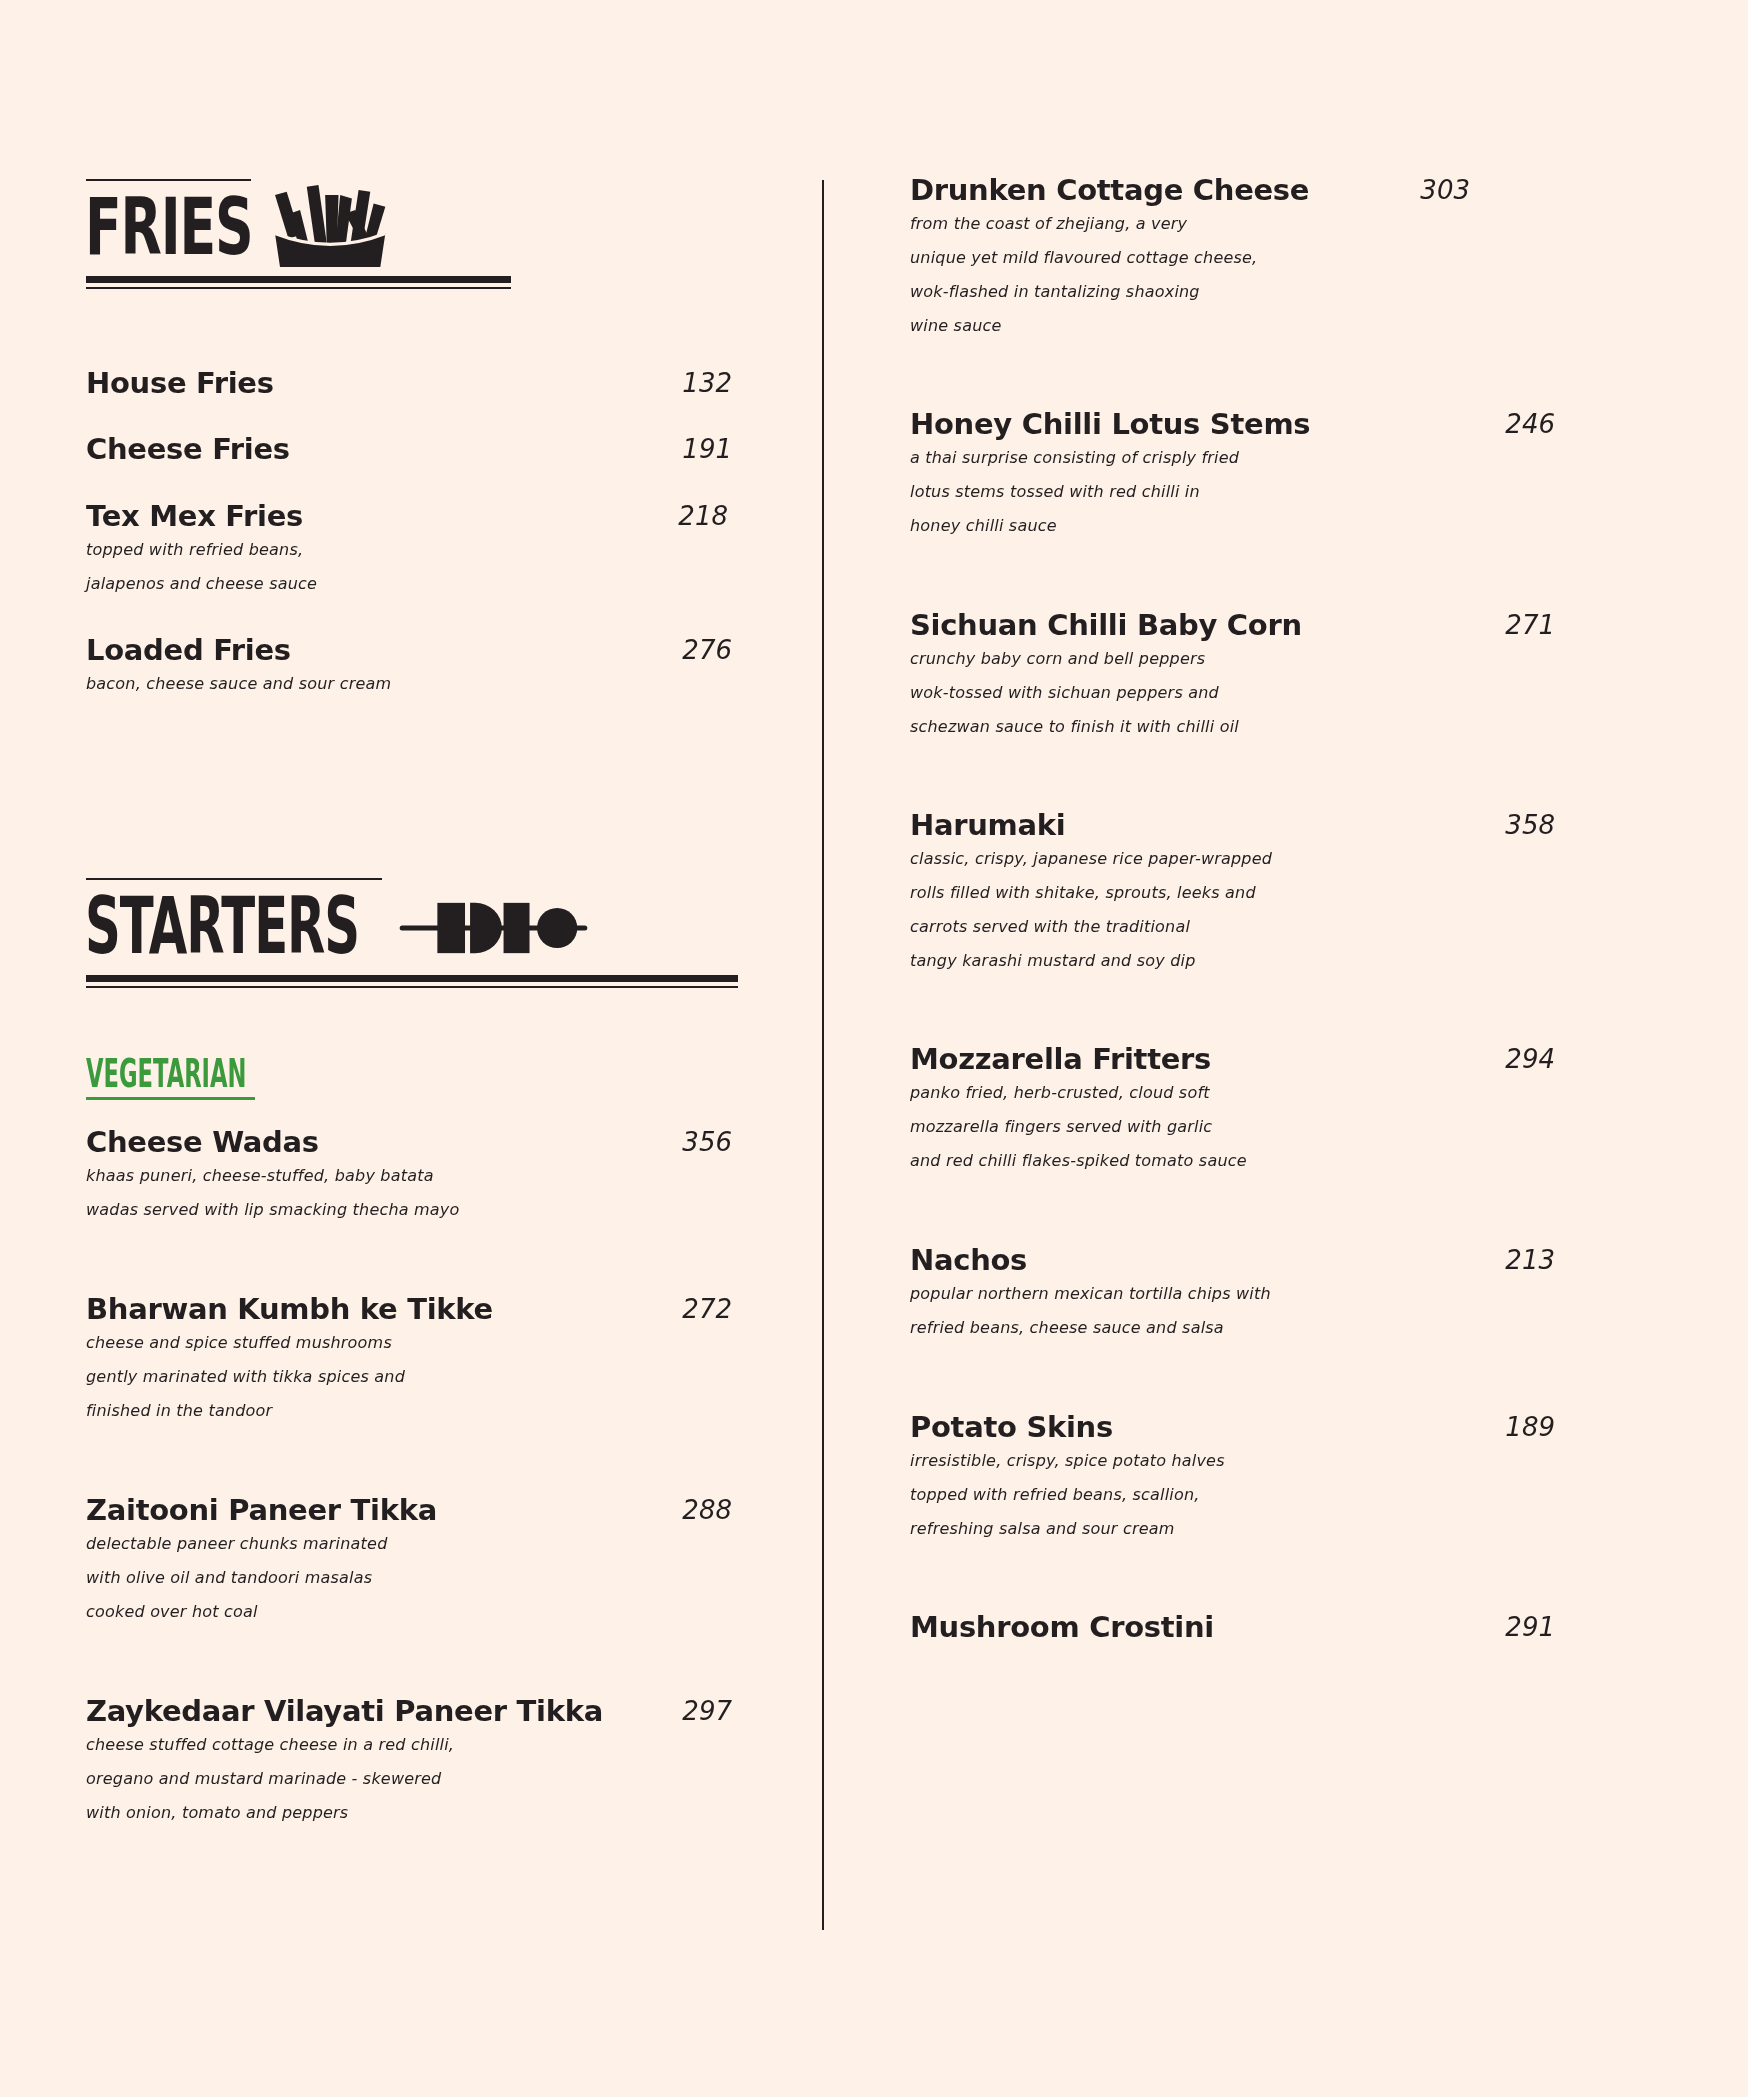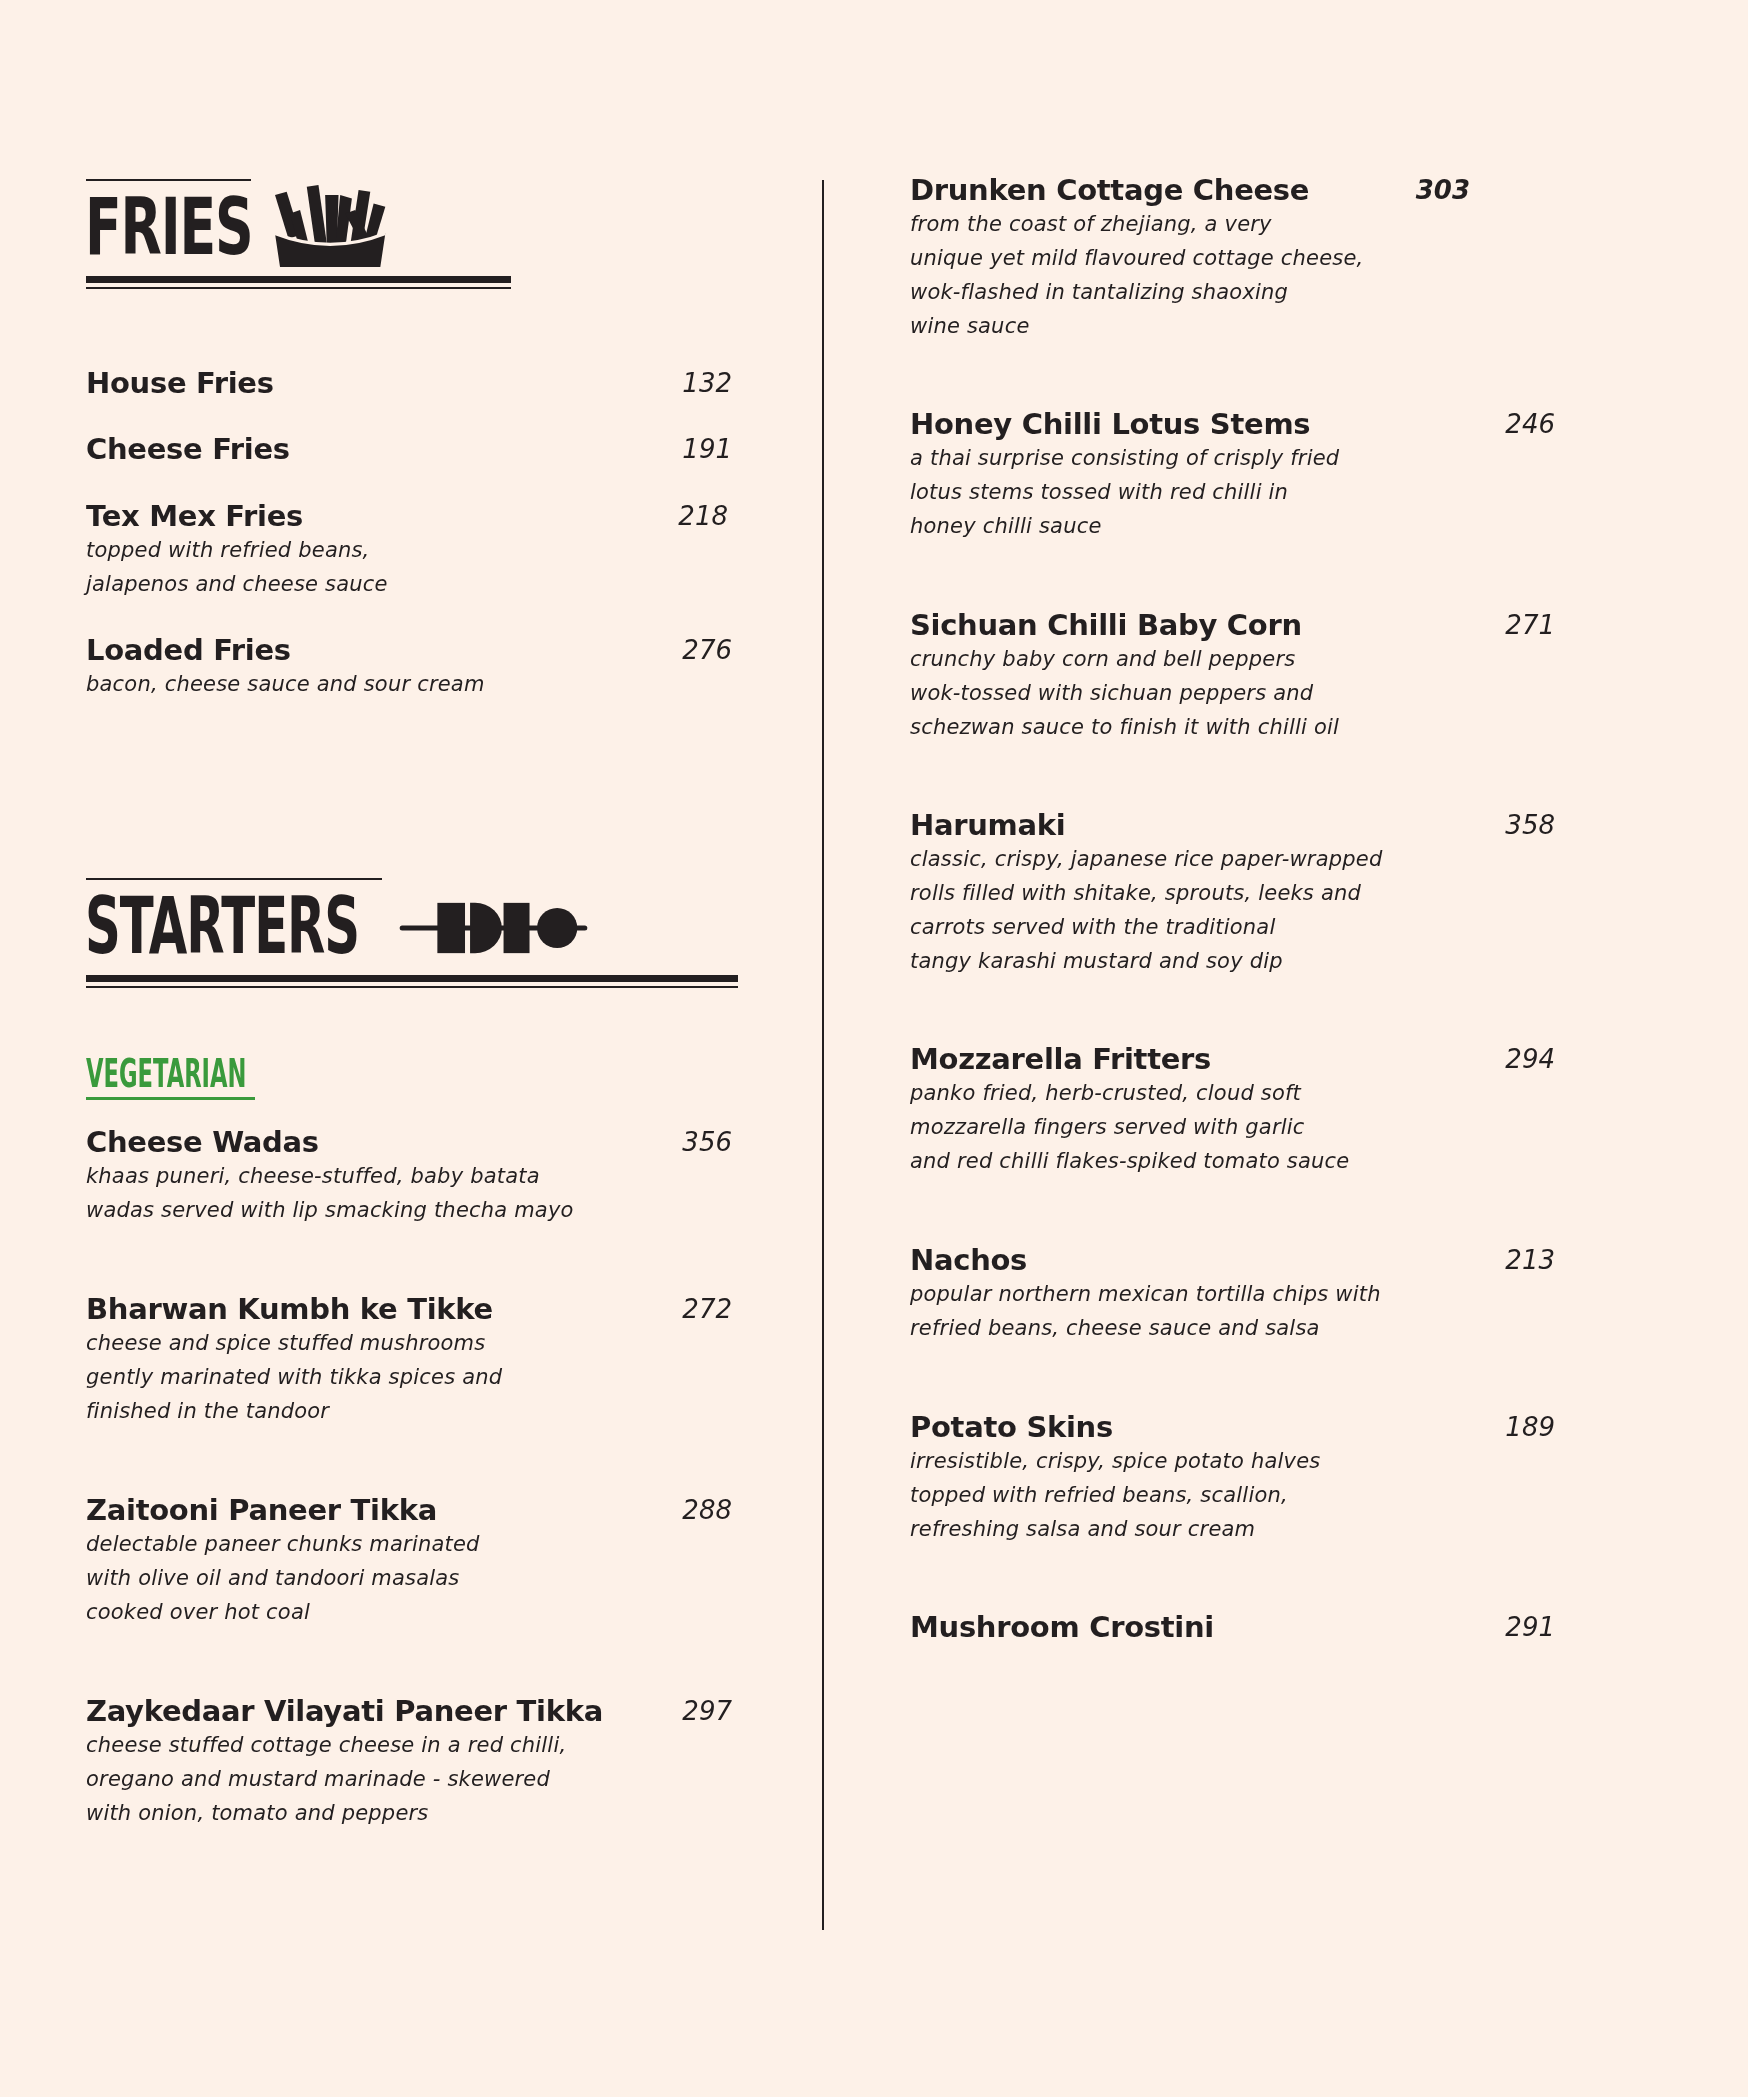--- a/index.html
+++ b/index.html
@@ -18,21 +18,21 @@
   .item { position: absolute; }
   .item-name {
     font-family: "DejaVu Sans", sans-serif; font-size: 29px; font-weight: 700;
     line-height: 34px; white-space: nowrap; color: #231f20; letter-spacing: -0.3px;
   }
   .item-price {
     position: absolute; top: 0; font-family: "DejaVu Sans", sans-serif; font-style: italic;
     font-size: 26px; line-height: 34px; color: #231f20; text-align: right; white-space: nowrap;
   }
   .item-desc {
-    font-family: "DejaVu Sans", sans-serif; font-style: italic; font-size: 21px;
+    font-family: "DejaVu Sans", sans-serif; font-style: italic; font-size: 16px;
     line-height: 34px; color: #231f20; white-space: nowrap; letter-spacing: 0.2px;
   }
   .desc-line { display: block; }
   .veg {
     position: absolute; font-family: "DejaVu Sans", sans-serif; font-weight: bold;
     color: #3a9a3c; white-space: nowrap; line-height: 1; transform-origin: left top;
   }
 </style>
 </head>
 <body>
@@ -130,21 +130,21 @@
     <span class="desc-line">cheese stuffed cottage cheese in a red chilli,</span>
     <span class="desc-line">oregano and mustard marinade - skewered</span>
     <span class="desc-line">with onion, tomato and peppers</span>
   </div>
 </div>
 
 <div class="rule" style="left:822px;top:180px;width:1.7px;height:1750px;"></div>
 
 <div class="item" style="left:910px;top:173px;width:645px;">
   <div class="item-name">Drunken Cottage Cheese</div>
-  <div class="item-price" style="right:85px;font-weight:bold;">303</div>
+  <div class="item-price" style="right:85px;">303</div>
   <div class="item-desc">
     <span class="desc-line">from the coast of zhejiang, a very</span>
     <span class="desc-line">unique yet mild flavoured cottage cheese,</span>
     <span class="desc-line">wok-flashed in tantalizing shaoxing</span>
     <span class="desc-line">wine sauce</span>
   </div>
 </div>
 <div class="item" style="left:910px;top:407px;width:645px;">
   <div class="item-name">Honey Chilli Lotus Stems</div>
   <div class="item-price" style="right:0;">246</div>

